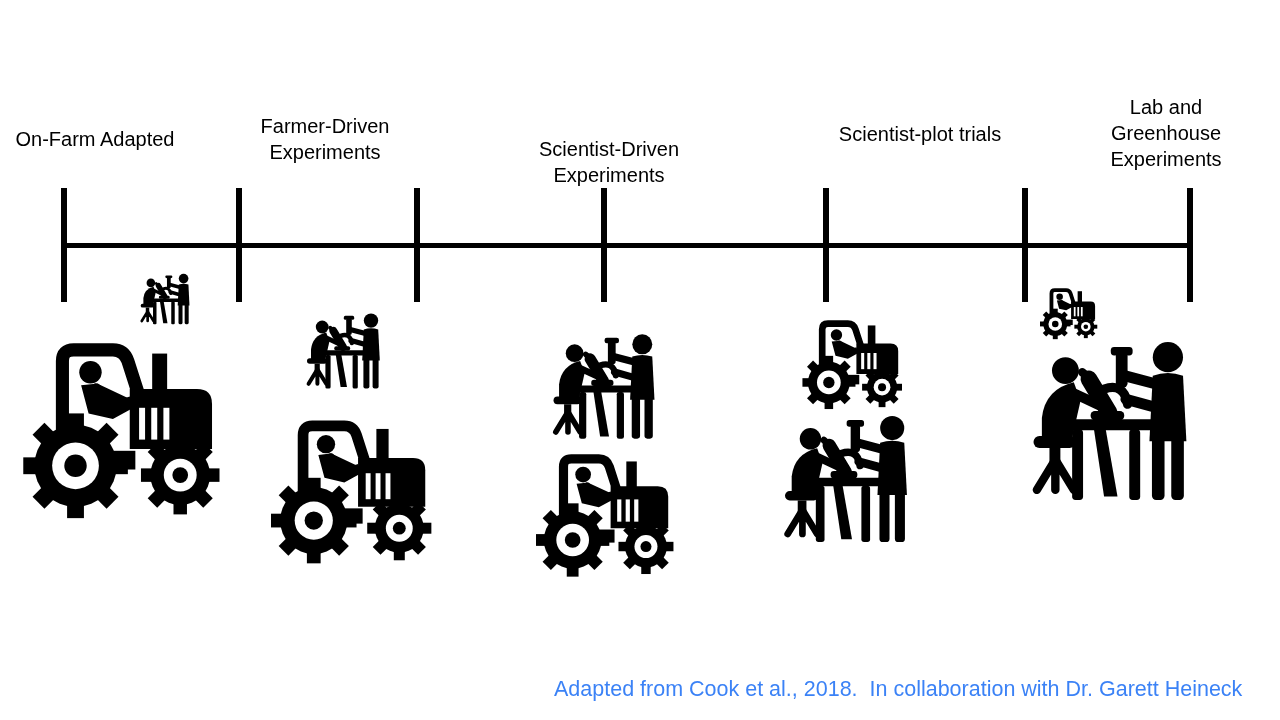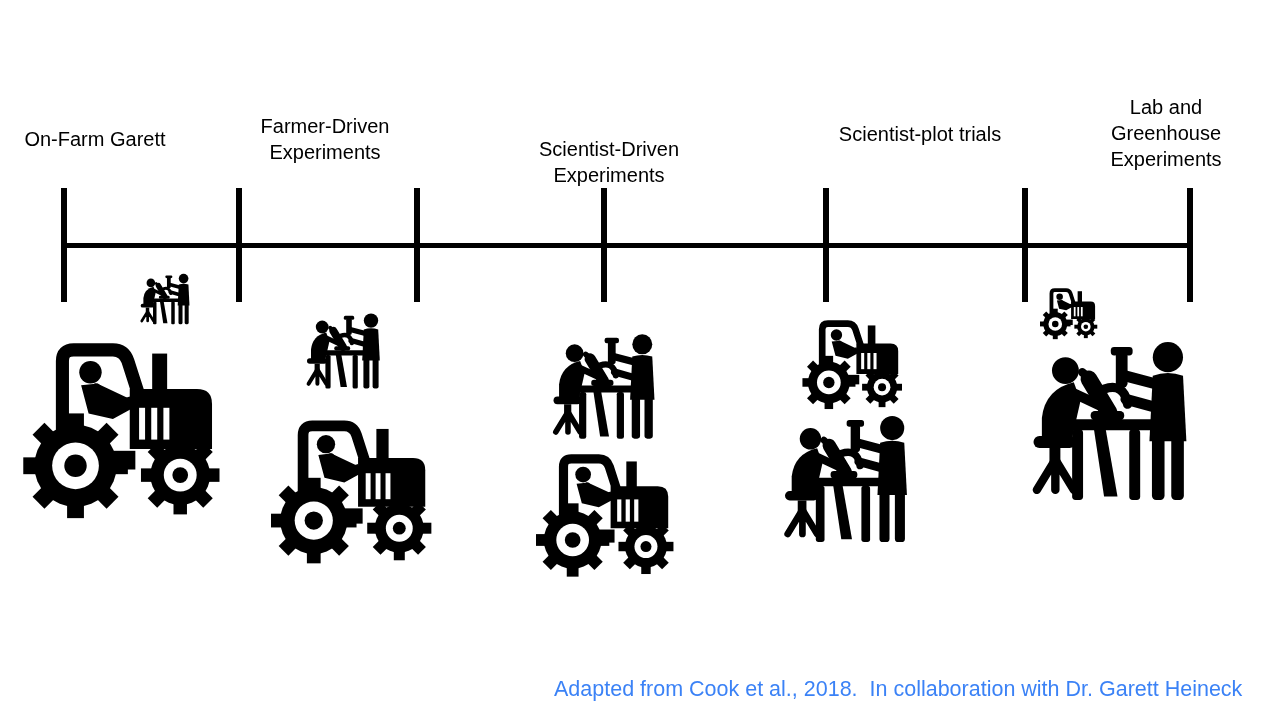--- a/index.html
+++ b/index.html
@@ -122,21 +122,21 @@
 <div class="axis-line"></div>
 <div class="tick" style="left:61px"></div>
 <div class="tick" style="left:236px"></div>
 <div class="tick" style="left:414px"></div>
 <div class="tick" style="left:601px"></div>
 <div class="tick" style="left:823px"></div>
 <div class="tick" style="left:1022px"></div>
 <div class="tick" style="left:1187px"></div>
 
 <div>
-  <div class="stage-label" style="left:95px;top:126px">On-Farm Garett</div>
+  <div class="stage-label" style="left:95px;top:126px">On-Farm Adapted</div>
   <svg class="icon" style="left:138px;top:272px;width:59px;height:54px" viewBox="0 0 110 100">
       <use href="#sym-scientists"></use>
     </svg>
   <svg class="icon" style="left:23px;top:333px;width:206px;height:187px" viewBox="0 0 110 100">
       <use href="#sym-tractor"></use>
     </svg>
 </div>
 
 <div>
   <div class="stage-label" style="left:325px;top:113px">Farmer-Driven

